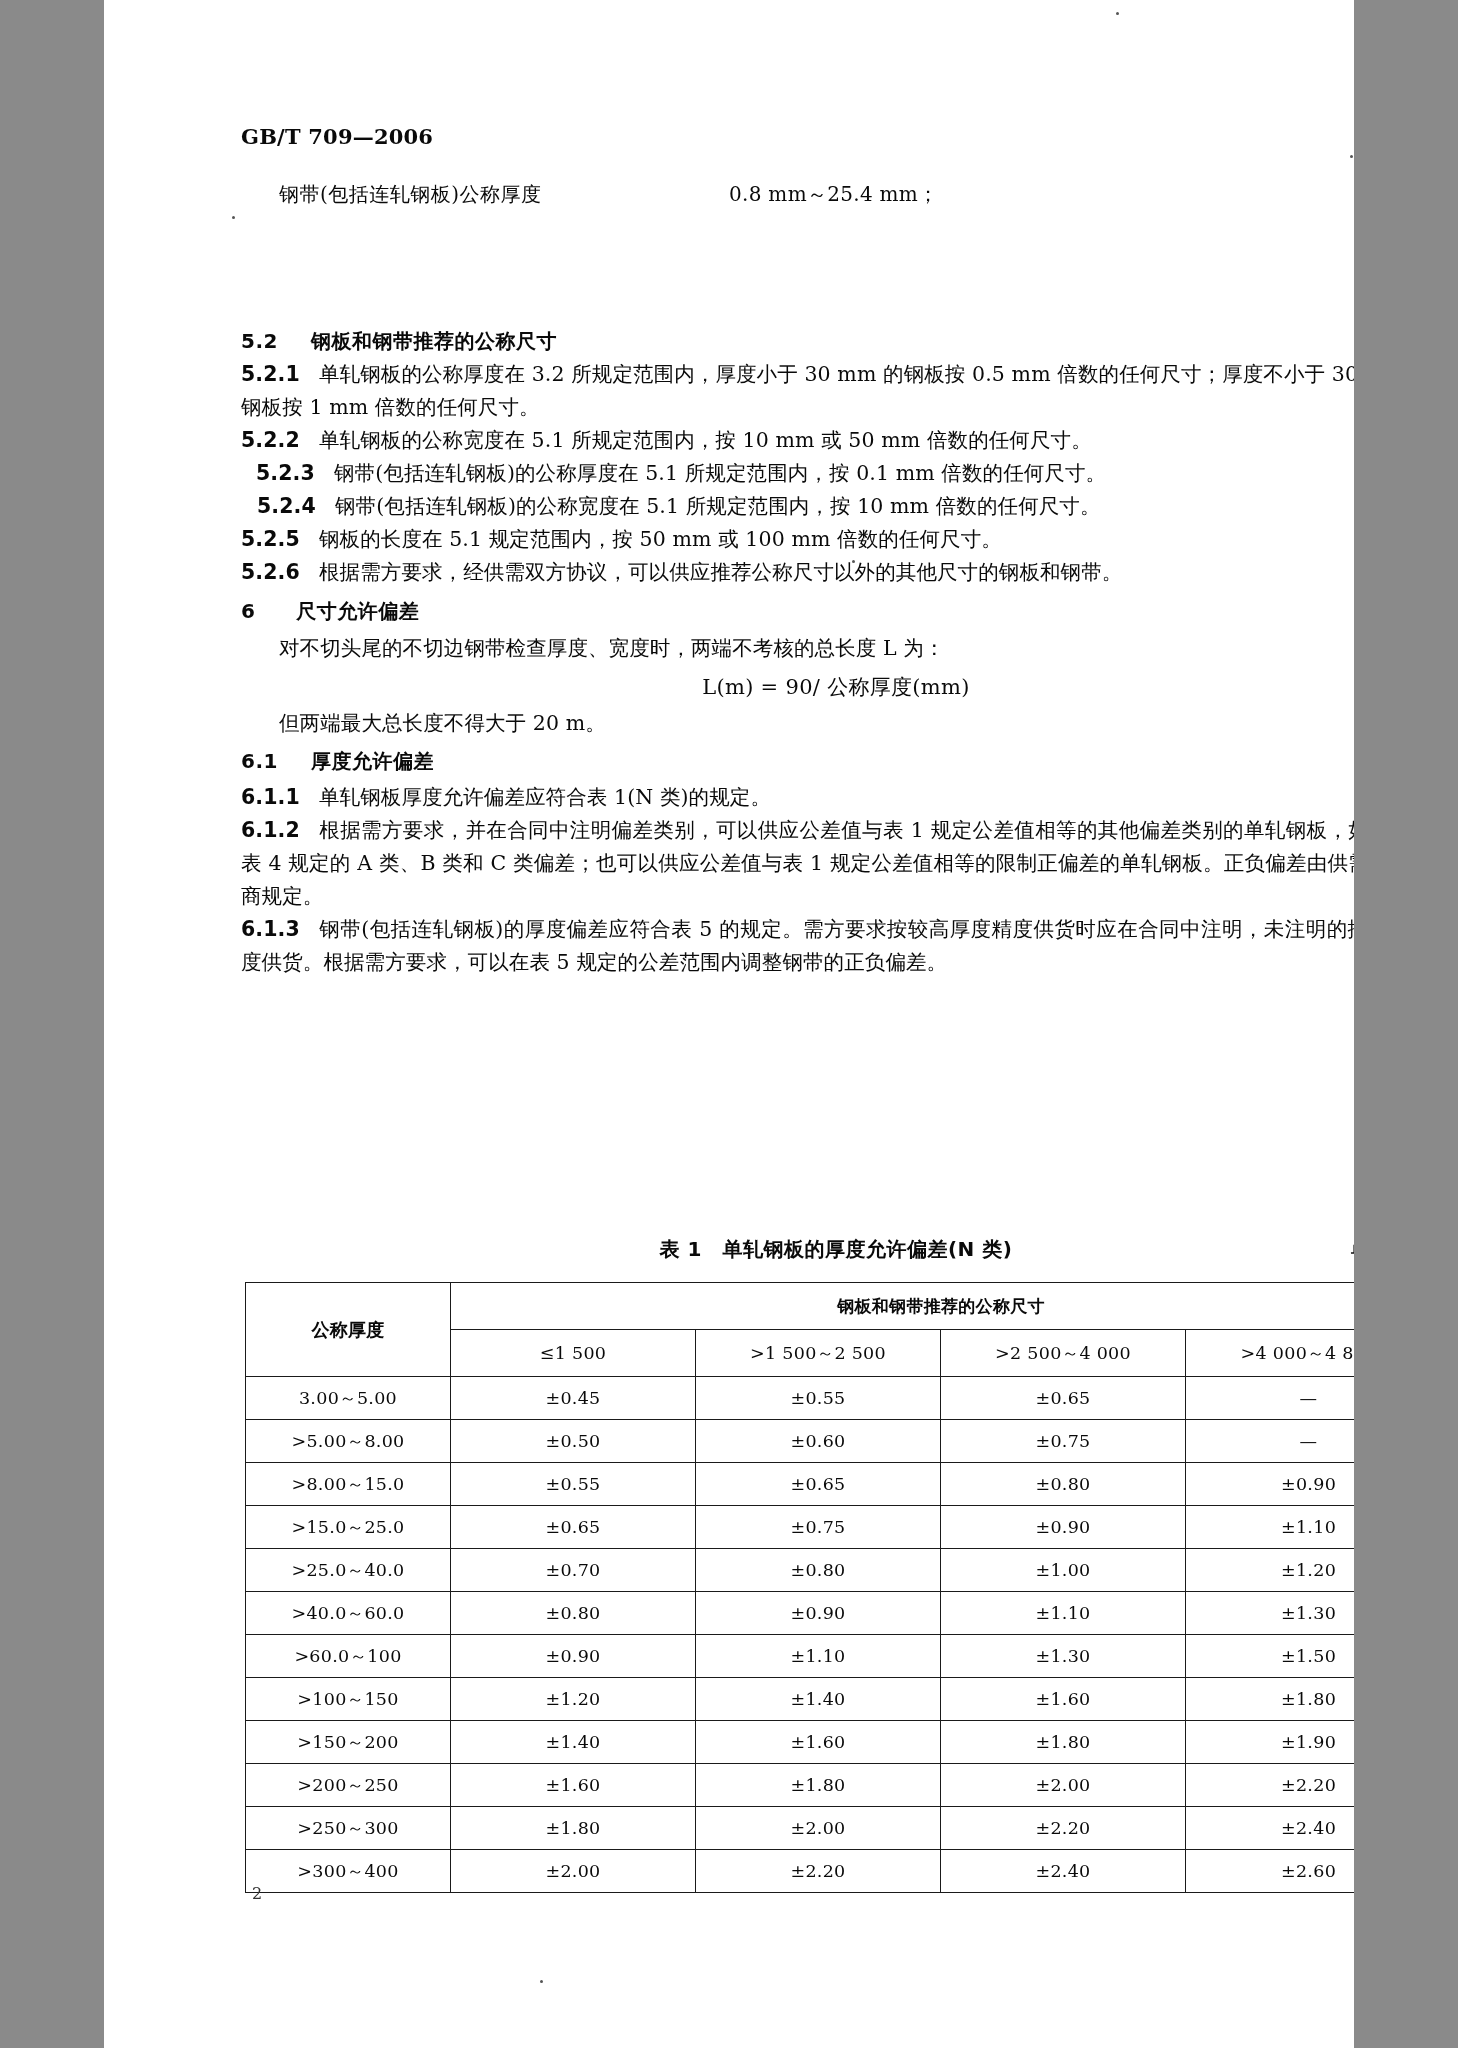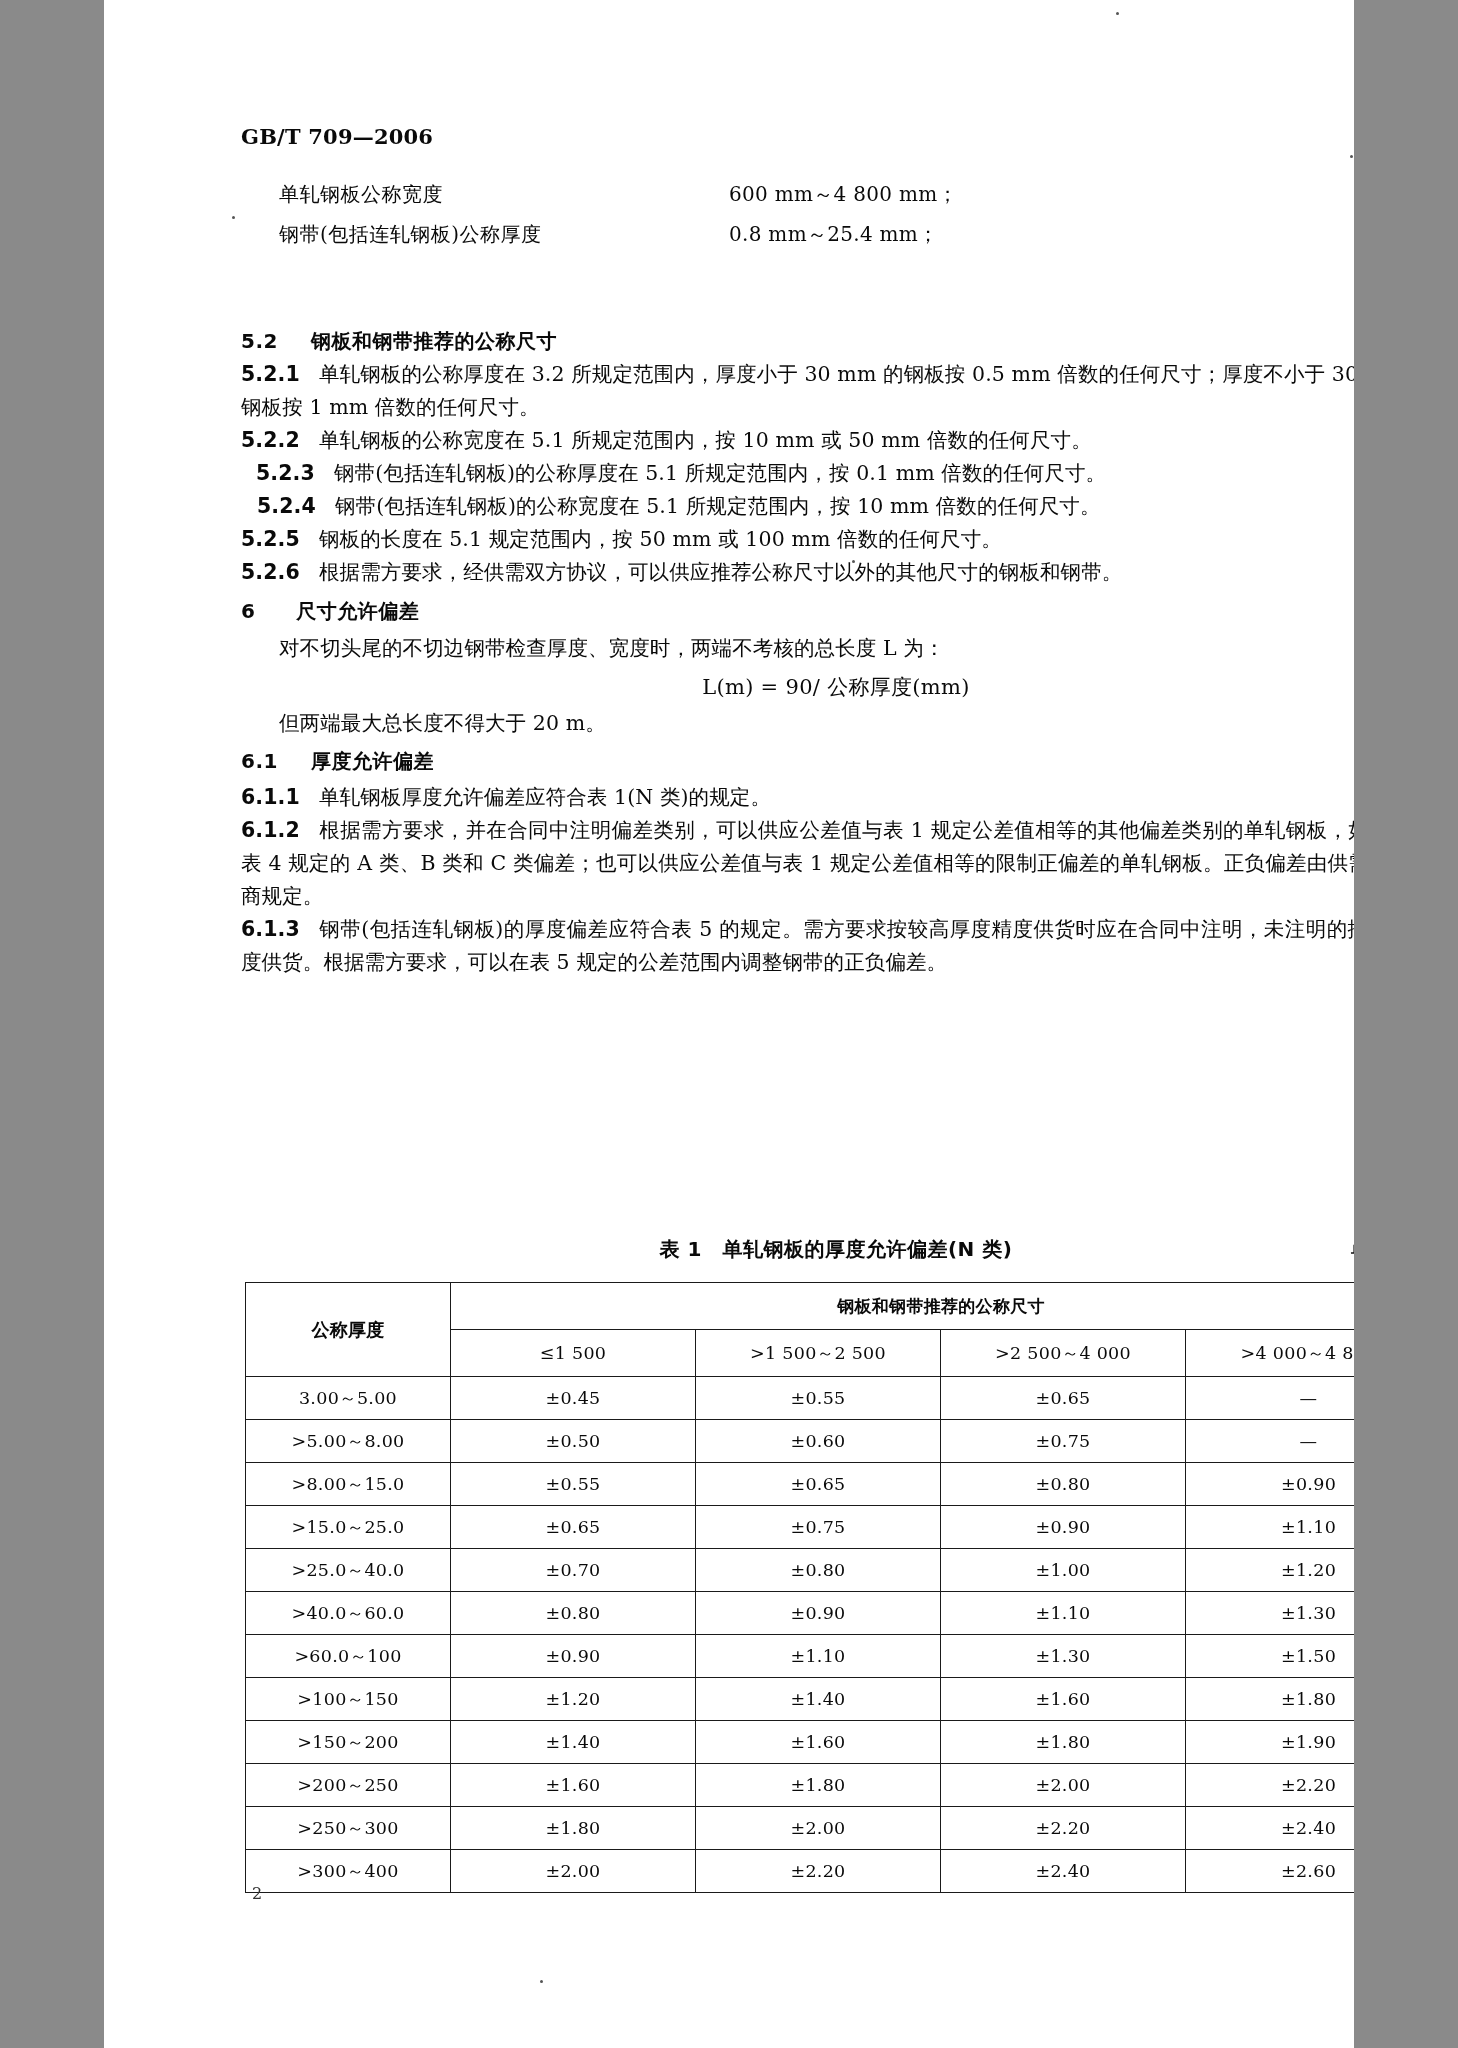--- a/index.html
+++ b/index.html
@@ -153,24 +153,20 @@
   <div class="dot" style="left:128px; top:216px;"></div>
   <div class="dot" style="left:748px; top:560px;"></div>
   <div class="dot" style="left:436px; top:1980px;"></div>
 
   <div class="header-code">GB/T 709—2006</div>
 
   <div class="content">
 
     <table class="dim-list" style="left:38px;">
       <tbody>
-        <tr>
-          <td class="label">单轧钢板公称宽度</td>
-          <td class="value">600 mm～4 800 mm；</td>
-        </tr>
         <tr>
           <td class="label">钢带(包括连轧钢板)公称厚度</td>
           <td class="value">0.8 mm～25.4 mm；</td>
         </tr>
       </tbody>
     </table>
 
     <h2 class="sec" style="left:0; top:328px;">
       <span>5.2</span>
       <span style="display:inline-block;width:18px;"></span>

